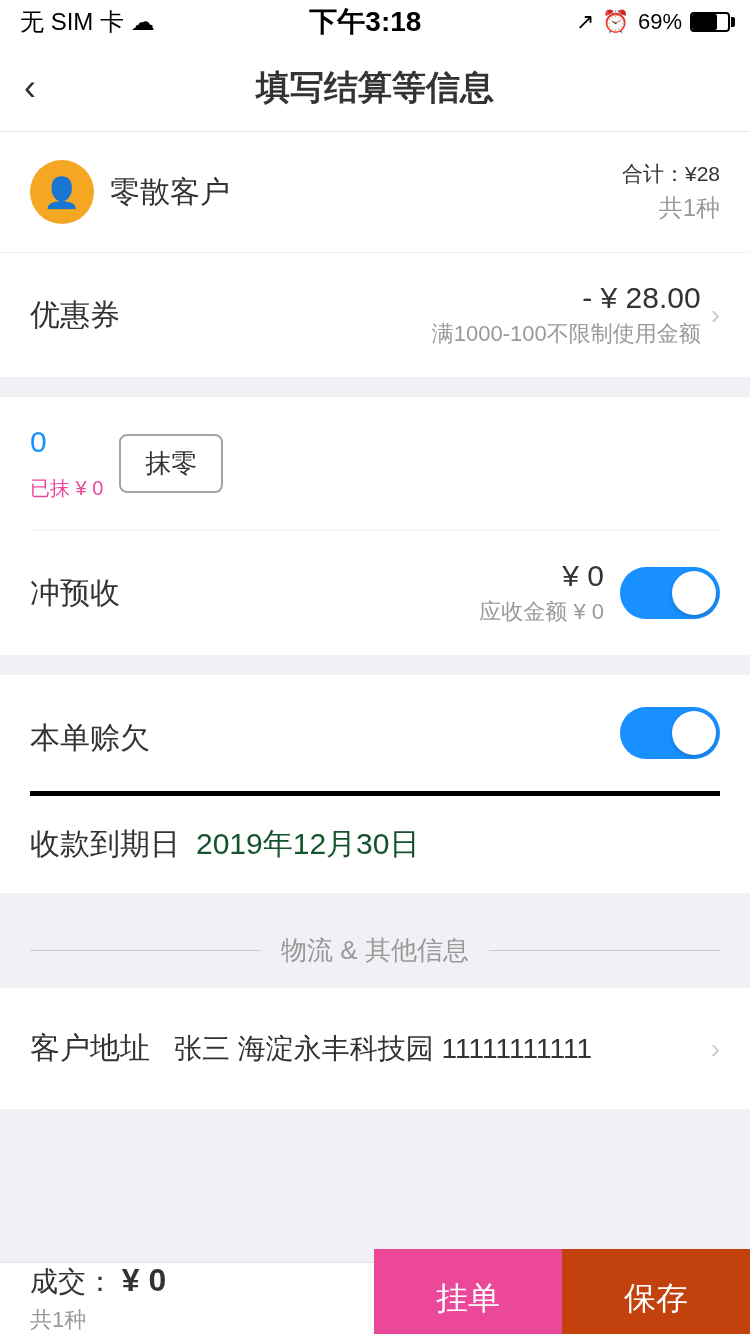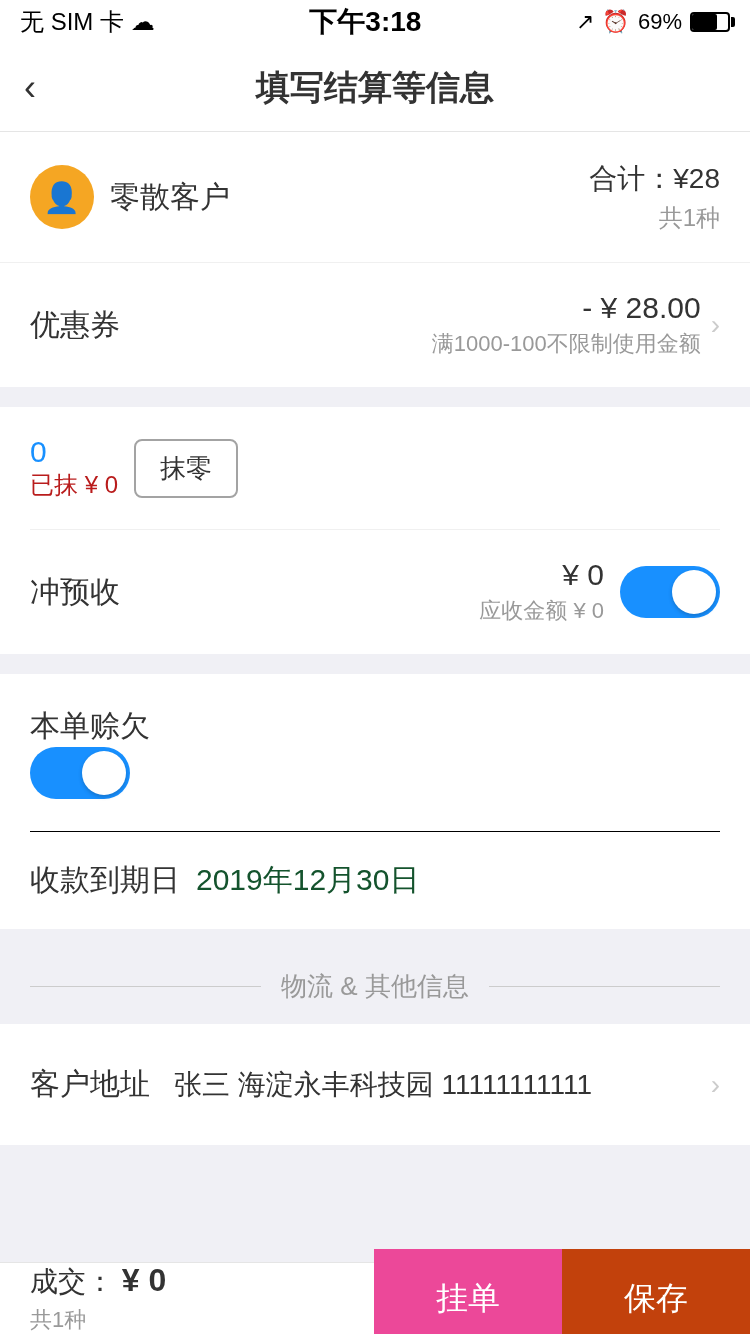--- a/index.html
+++ b/index.html
@@ -91,21 +91,21 @@
     }
     .customer-left { display: flex; align-items: center; gap: 16px; }
     .customer-avatar {
       width: 64px; height: 64px; border-radius: 50%;
       background: #f5a623;
       display: flex; align-items: center; justify-content: center;
       color: #fff; font-size: 30px;
     }
     .customer-name { font-size: 30px; color: #333; font-weight: 500; }
     .customer-right { text-align: right; }
-    .customer-total { font-size: 28px; color: #333; }
+    .customer-total { font-size: 21px; color: #333; }
     .customer-count { font-size: 24px; color: #999; margin-top: 4px; }
 
     
     .coupon-row {
       background: #fff;
       padding: 28px 30px;
       display: flex;
       align-items: center;
       justify-content: space-between;
       border-top: 1px solid #f0f0f0;
@@ -126,21 +126,21 @@
       display: flex;
       align-items: center;
       justify-content: space-between;
       padding: 28px 0;
       border-bottom: 1px solid #f0f0f0;
     }
     .transaction-row:last-child { border-bottom: none; }
     .row-label { font-size: 30px; color: #333; }
     .row-right { display: flex; align-items: center; gap: 16px; }
     .transaction-amount { font-size: 30px; color: #1890ff; font-weight: 500; }
-    .deducted { font-size: 24px; color: #b91c1c; margin-top: 0; text-align: right; }
+    .deducted { font-size: 20px; color: #ec4899; margin-top: 16px; text-align: right; }
     .round-button {
       border: 2px solid #a3a3a3;
       border-radius: 8px;
       padding: 10px 24px;
       font-size: 26px;
       color: #333;
       background: #fff;
       cursor: pointer;
     }
 
@@ -175,25 +175,24 @@
       box-shadow: 0 2px 4px rgba(0,0,0,0.2);
     }
 
     
     .debt-section {
       background: #fff;
       padding: 0 30px;
     }
     .debt-row {
       display: flex;
-      align-items: flex-start;
+      align-items: flex-end;
       justify-content: space-between;
       padding: 32px 0;
-      border-bottom: 1px solid #000000;
-      flex-direction: column;
+      border-bottom: 5px solid #000000;
     }
     .debt-label { font-size: 30px; color: #333; }
 
     
     .due-date-row {
       display: flex;
       align-items: center;
       padding: 28px 0;
       gap: 16px;
     }

